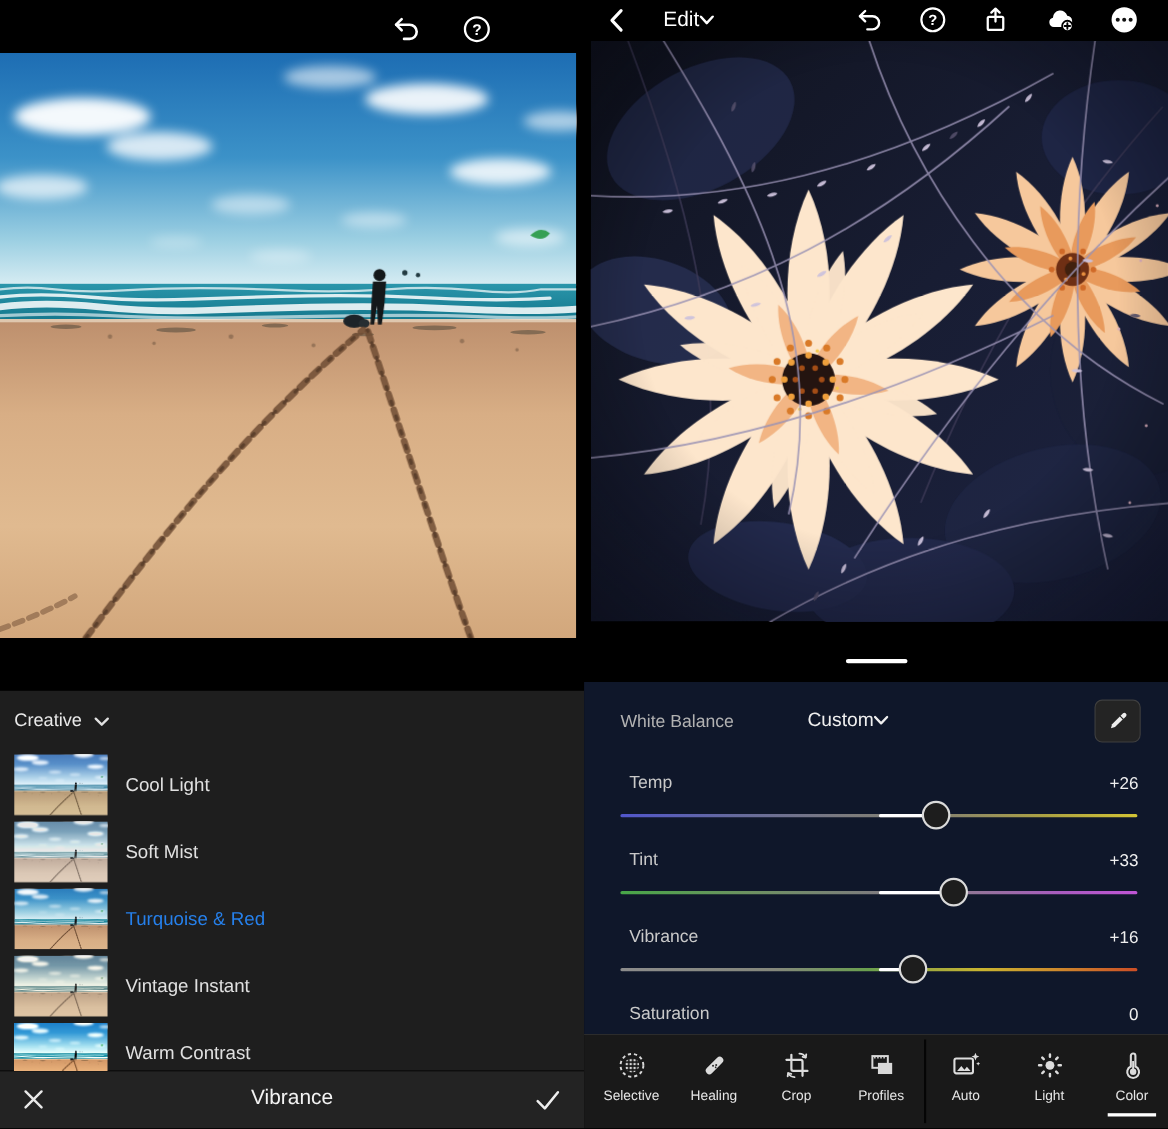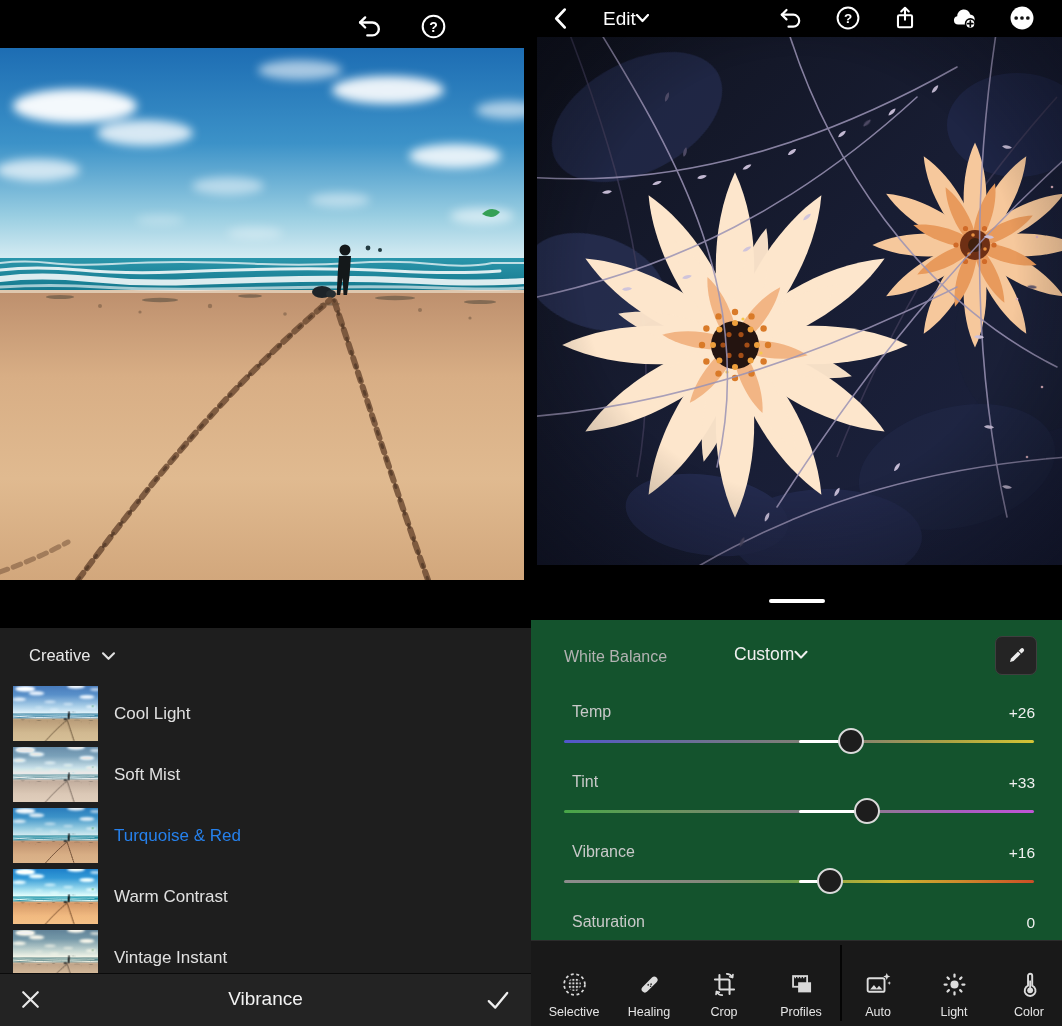--- a/index.html
+++ b/index.html
@@ -15,52 +15,52 @@
   .r-header{position:absolute;top:0;left:0;width:531px;height:37px;background:#000;}
   .back-btn{position:absolute;left:18px;top:6px;}
   .edit-grp{position:absolute;left:72px;top:0;height:37px;display:flex;align-items:center;gap:0;color:#fff;font-size:19px;}
   .r-header-icons{position:absolute;right:27px;top:5px;display:flex;gap:31px;align-items:center;}
   .iconbtn{background:none;border:none;padding:0;cursor:pointer;line-height:0;}
   
   .l-photo{position:absolute;top:48px;left:0;width:524px;height:532px;overflow:hidden;}
   .r-photo{position:absolute;top:37px;left:6px;width:525px;height:528px;overflow:hidden;}
   
   .presets-panel{position:absolute;top:628px;left:0;width:531px;height:345px;background:#1e1e1e;overflow:hidden;}
-  .group-row{position:absolute;left:13px;top:18px;display:flex;align-items:center;gap:11px;color:#e9e9e9;font-size:16.5px;cursor:pointer;margin-left:16px;}
+  .group-row{position:absolute;left:13px;top:18px;display:flex;align-items:center;gap:11px;color:#e9e9e9;font-size:16.5px;cursor:pointer;}
   .preset-list{position:absolute;top:58px;left:0;right:0;}
   .preset-row{height:55px;margin-bottom:6px;display:flex;align-items:center;padding-left:13px;cursor:pointer;text-align:center;}
   .thumb{width:85px;height:55px;overflow:hidden;flex:0 0 85px;background:#333;}
   .thumb svg{width:85px;height:55px;}
   .preset-label{margin-left:16px;font-size:17px;color:#e0e0e0;}
   .preset-row.selected .preset-label{color:var(--accent);}
   .f0 svg{filter:saturate(.78) hue-rotate(10deg) brightness(1.04);}
   .f2 svg{filter:saturate(.45) brightness(1.22) contrast(.82);}
   .f3 svg{filter:saturate(.68) sepia(.28) brightness(1.06) contrast(.9);}
   .f4 svg{filter:saturate(1.25) contrast(1.14) sepia(.14);}
   .l-bottombar{position:absolute;top:973px;left:0;width:531px;height:53px;background:#232323;border-top:1px solid #0b0b0b;box-sizing:border-box;}
   .lb-title{position:absolute;left:0;right:0;top:14px;text-align:center;color:#f2f2f2;font-size:19px;font-weight:500;}
   .lb-x{position:absolute;left:18px;top:13px;} .lb-check{position:absolute;right:20px;top:13px;}
   
   .handle{position:absolute;left:238px;top:599px;width:56px;height:4px;border-radius:2px;background:#fff;cursor:grab;}
-  .edit-panel{position:absolute;top:620px;left:0;width:531px;height:320px;background:#14532d;overflow:hidden;}
+  .edit-panel{position:absolute;top:620px;left:0;width:531px;height:320px;background:#0f172a;overflow:hidden;}
   .wb-label{position:absolute;left:33px;top:28px;font-size:16px;color:#b2b2b2;}
   .wb-select{position:absolute;left:203px;top:24px;display:flex;align-items:center;color:#efefef;font-size:17.5px;cursor:pointer;}
   .dropper-btn{position:absolute;right:25px;top:16px;width:42px;height:39px;border:1.5px solid #3f3f3f;border-radius:7px;background:#242424;display:flex;align-items:center;justify-content:center;cursor:pointer;}
   .s-label{position:absolute;left:41px;font-size:16px;color:#c9c9c9;}
   .s-value{position:absolute;right:27px;font-size:15.5px;color:#efefef;}
   .track-wrap{position:absolute;left:33px;width:470px;height:26px;}
   .grad{position:absolute;left:0;top:11.5px;width:100%;height:3px;border-radius:2px;}
   .grad-temp{background:linear-gradient(90deg,#5156cc 0%,#666a9e 22%,#7c7c7c 45%,#868270 62%,#aca243 82%,#d3c435 100%);}
   .grad-tint{background:linear-gradient(90deg,#48a648 0%,#6d9161 25%,#7d7d7d 48%,#8d7a90 65%,#a95cc0 85%,#c055d6 100%);}
   .grad-vib{background:linear-gradient(90deg,#8c8c8c 0%,#85887c 30%,#6aa04e 48%,#a2aa3e 60%,#c9b430 70%,#cd8b2d 84%,#cc4e26 100%);}
   .hl{position:absolute;top:11.5px;height:3px;background:#fff;border-radius:2px;}
   .knob{position:absolute;top:0;width:26px;height:26px;border:2.5px solid #dadada;border-radius:50%;background:#1d1d1d;box-sizing:border-box;cursor:pointer;}
   
   .toolbar{position:absolute;top:940px;left:0;width:531px;height:86px;background:#191919;box-shadow:inset 0 1px 0 #2c2c2c;}
-  .titem{position:absolute;top:29px;width:72px;text-align:center;cursor:pointer;}
+  .titem{position:absolute;top:13px;width:72px;text-align:center;cursor:pointer;}
   .titem .ticon{height:30px;display:flex;align-items:center;justify-content:center;}
   .tlabel{margin-top:6px;font-size:12.5px;color:#e5e5e5;}
   .titem.selected::after{content:"";position:absolute;left:14px;bottom:-12px;width:44px;height:3px;background:#fff;}
   .tb-divider{position:absolute;left:309px;top:5px;width:2px;height:76px;background:#050505;}
 </style>
 </head>
 <body>
 
 <div class="screen">
 
@@ -191,35 +191,35 @@
           <span class="preset-label">Soft Mist</span>
         </div>
         <div class="preset-row f1 selected">
           <div class="thumb">
               <svg viewBox="0 30 524 360" preserveAspectRatio="xMidYMid slice">
                 <use href="#beach-scene"></use>
               </svg>
             </div>
           <span class="preset-label">Turquoise &amp; Red</span>
         </div>
+        <div class="preset-row f3">
+          <div class="thumb">
+              <svg viewBox="0 30 524 360" preserveAspectRatio="xMidYMid slice">
+                <use href="#beach-scene"></use>
+              </svg>
+            </div>
+          <span class="preset-label">Vintage Instant</span>
+        </div>
         <div class="preset-row f4">
           <div class="thumb">
               <svg viewBox="0 30 524 360" preserveAspectRatio="xMidYMid slice">
                 <use href="#beach-scene"></use>
               </svg>
             </div>
           <span class="preset-label">Warm Contrast</span>
-        </div>
-        <div class="preset-row f3">
-          <div class="thumb">
-              <svg viewBox="0 30 524 360" preserveAspectRatio="xMidYMid slice">
-                <use href="#beach-scene"></use>
-              </svg>
-            </div>
-          <span class="preset-label">Vintage Instant</span>
         </div>
       </div>
     </div>
 
     <div class="l-bottombar">
       <button class="iconbtn lb-x" title="Cancel">
         <svg width="25" height="25" viewBox="0 0 24 24" stroke="#e8e8e8" stroke-width="2.1" stroke-linecap="round">
             <path d="M5 5 L19 19 M19 5 L5 19"></path>
           </svg>
       </button>

